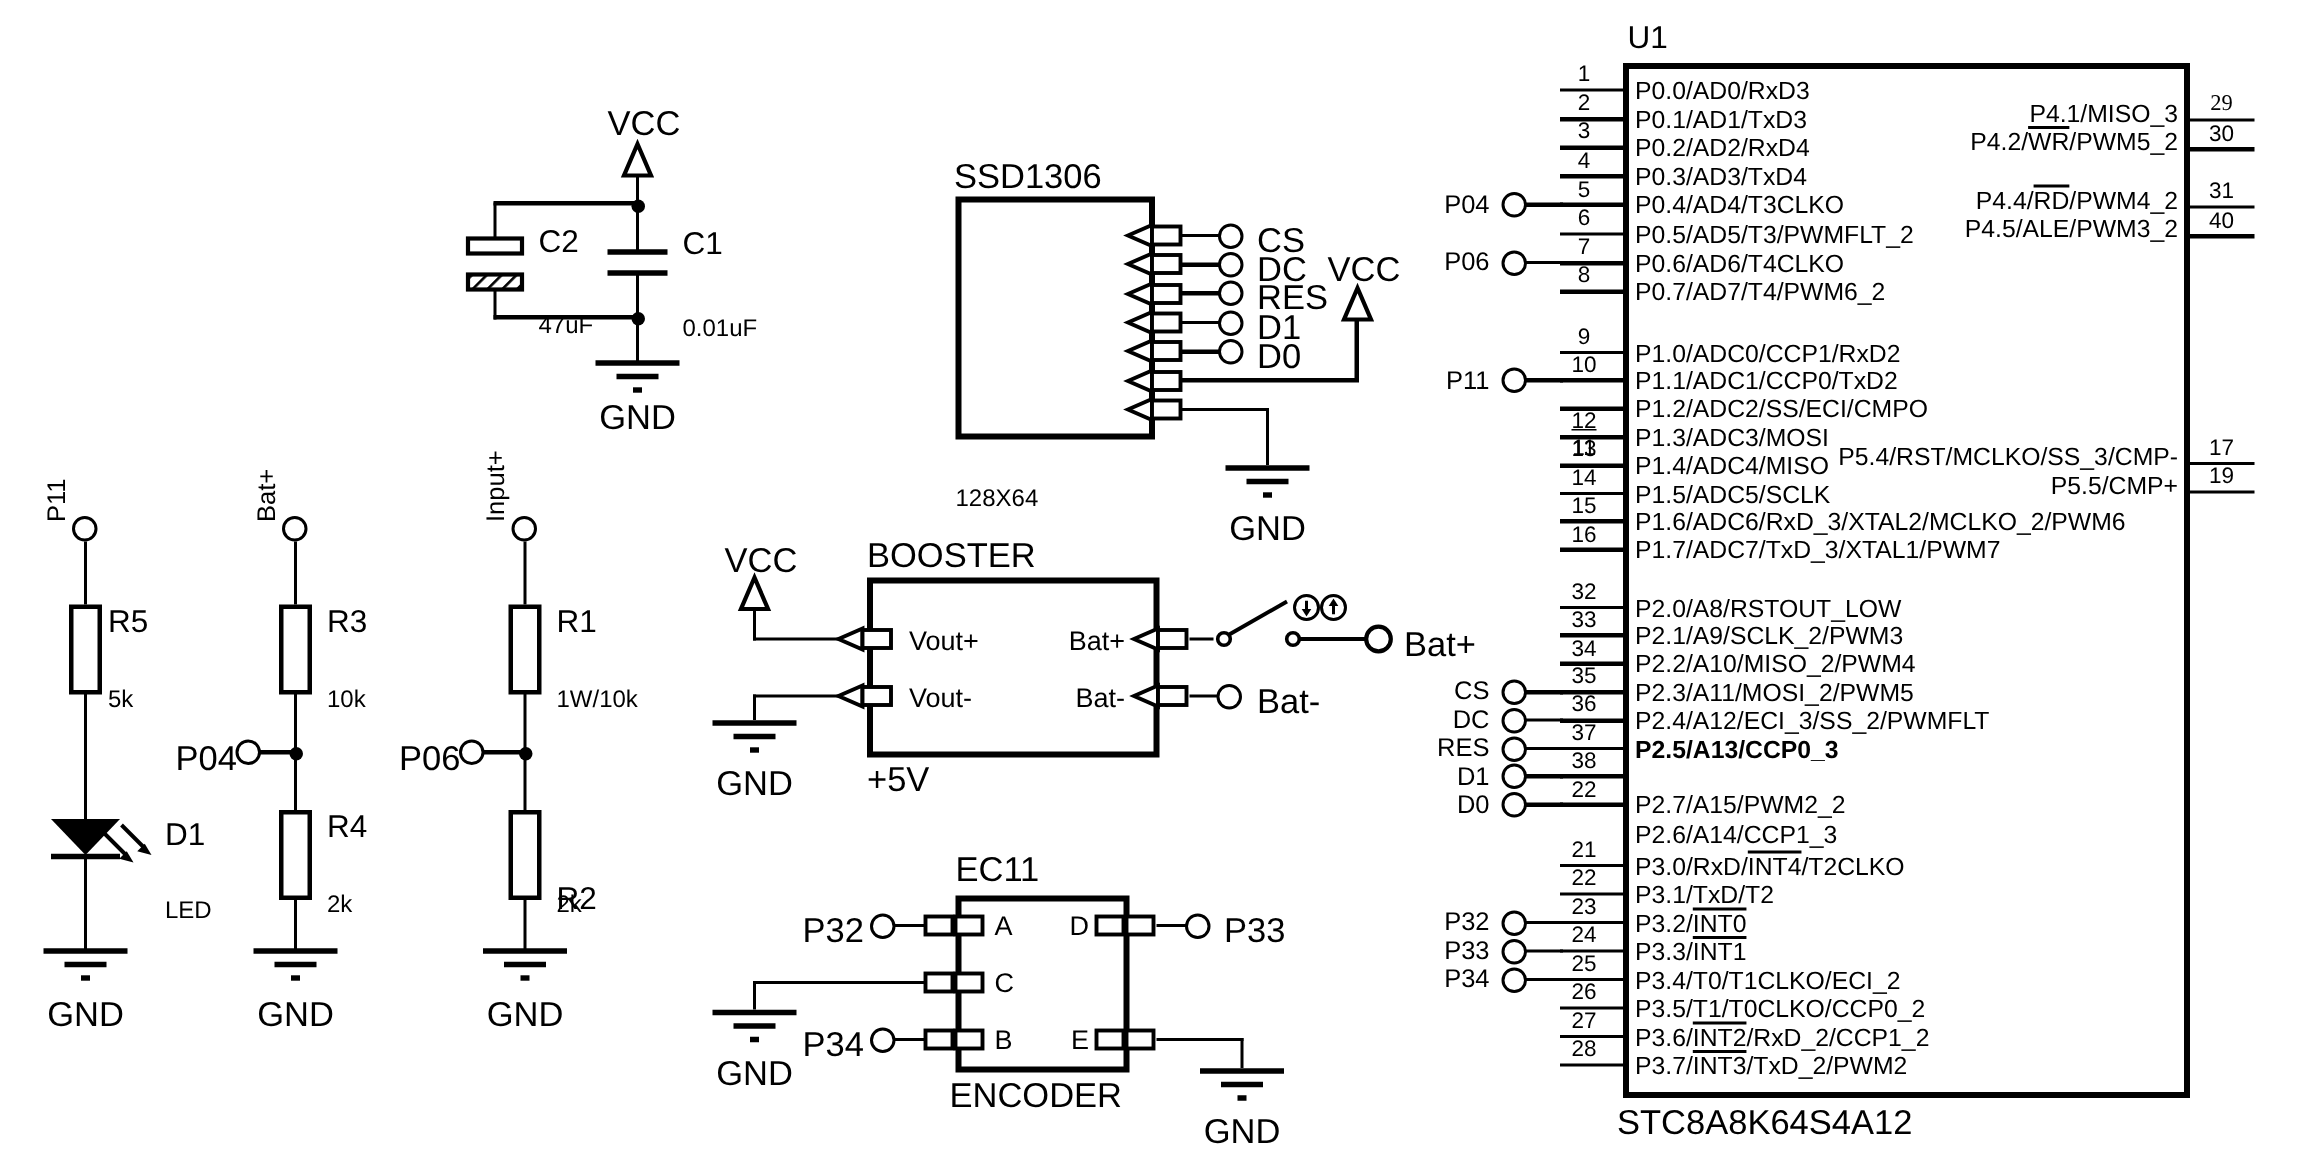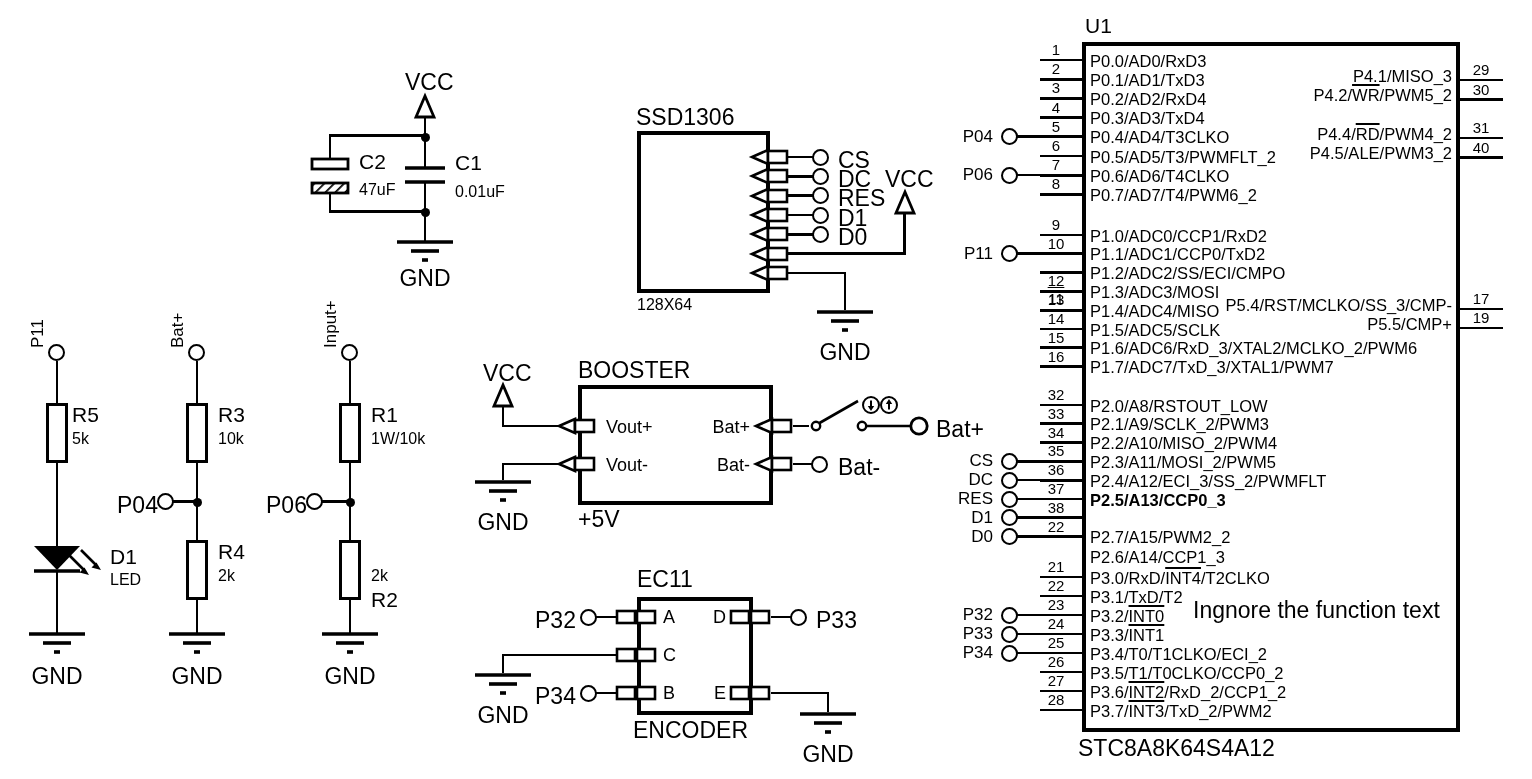--- a/index.html
+++ b/index.html
@@ -3,21 +3,21 @@
 <meta charset="utf-8">
 <style>
   html,body { margin:0; padding:0; background:#ffffff; }
   #canvas {
     position:relative; width:1532px; height:779px; background:#ffffff;
     font-family:"Liberation Sans", sans-serif; color:#000; overflow:hidden;
   }
   .wh { position:absolute; height:2.6px; background:#000; }
   .wv { position:absolute; width:2.6px; background:#000; }
   .lbl { position:absolute; white-space:nowrap; line-height:1.12; }
-  .t16 { font-size:16px; }
+  .t16 { font-size:16px;margin-top:28px; }
   .t17 { font-size:23px; }
   .t18 { font-size:18px; }
   .t21 { font-size:21px; }
   .t23 { font-size:23px; }
   .ctr { text-align:center; }
   .rgt { text-align:right; }
   .vlab { position:absolute; transform:rotate(-90deg); transform-origin:0 100%;
           white-space:nowrap; font-size:17px; line-height:17px; height:17px; }
   .term { position:absolute; width:17px; height:17px; border:2.8px solid #000;
           border-radius:50%; background:#fff; box-sizing:border-box; }
@@ -330,21 +330,20 @@
   <div class="wv" style="left:826.7px;top:692px;height:20px;"></div>
   <svg class="gnd" style="left:799px;top:712px;" width="58" height="24" viewBox="0 0 58 24">
       <line x1="1" y1="2" x2="57" y2="2"></line>
       <line x1="15" y1="11" x2="43" y2="11"></line>
       <line x1="26" y1="20" x2="32" y2="20"></line>
     </svg>
   <div class="lbl t17 ctr" style="left:802px;top:742px;width:52px;">GND</div>
 
   <div class="lbl t21" style="left:1085px;top:14px;">U1</div>
   <div class="chipbox" style="left:1082px;top:42px;width:378px;height:690px;"></div>
-  <div class="lbl t23" style="left:1193px;top:598px;">Ingnore the function text</div>
   <div class="lbl t17" style="left:1078px;top:736px;">STC8A8K64S4A12</div>
   <div id="u1-pins-layer">
       <div class="wh" style="left: 1040px; top: 58.6px; width: 42px; height: 2.8px;"></div>
       <div class="pnum" style="left: 1041px; top: 41px; width: 30px;">1</div>
       <div class="plabel" style="left: 1090px; top: 52.5px;">P0.0/AD0/RxD3</div>
       <div class="wh" style="left: 1040px; top: 77.8px; width: 42px; height: 2.8px;"></div>
       <div class="pnum" style="left: 1041px; top: 60.2px; width: 30px;">2</div>
       <div class="plabel" style="left: 1090px; top: 71.7px;">P0.1/AD1/TxD3</div>
       <div class="wh" style="left: 1040px; top: 97px; width: 42px; height: 2.8px;"></div>
       <div class="pnum" style="left: 1041px; top: 79.4px; width: 30px;">3</div>
@@ -463,21 +462,21 @@
       <div class="wh" style="left: 1040px; top: 670.6px; width: 42px; height: 2.8px;"></div>
       <div class="pnum" style="left: 1041px; top: 653px; width: 30px;">26</div>
       <div class="plabel" style="left: 1090px; top: 664.5px;">P3.5/T1/T0CLKO/CCP0_2</div>
       <div class="wh" style="left: 1040px; top: 689.6px; width: 42px; height: 2.8px;"></div>
       <div class="pnum" style="left: 1041px; top: 672px; width: 30px;">27</div>
       <div class="plabel" style="left: 1090px; top: 683.5px;">P3.6/<span class="ov">INT2</span>/RxD_2/CCP1_2</div>
       <div class="wh" style="left: 1040px; top: 708.6px; width: 42px; height: 2.8px;"></div>
       <div class="pnum" style="left: 1041px; top: 691px; width: 30px;">28</div>
       <div class="plabel" style="left: 1090px; top: 702.5px;">P3.7/<span class="ov">INT3</span>/TxD_2/PWM2</div>
       <div class="wh" style="left: 1458px; top: 78.6px; width: 45px; height: 2.8px;"></div>
-      <div class="pnum" style="left: 1465px; top: 61px; width: 32px;">29</div>
+      <div class="pnum" style="left: 1465px; top: 61px; width: 32px; font-family: Liberation Serif, serif;">29</div>
       <div class="plabel pright" style="left: 1152px; top: 67.5px; width: 300px;">P4.1/MISO_3</div>
       <div class="wh" style="left: 1458px; top: 98.1px; width: 45px; height: 2.8px;"></div>
       <div class="pnum" style="left: 1465px; top: 80.5px; width: 32px;">30</div>
       <div class="plabel pright" style="left: 1152px; top: 87px; width: 300px;">P4.2/<span class="ov">WR</span>/PWM5_2</div>
       <div class="wh" style="left: 1458px; top: 136.6px; width: 45px; height: 2.8px;"></div>
       <div class="pnum" style="left: 1465px; top: 119px; width: 32px;">31</div>
       <div class="plabel pright" style="left: 1152px; top: 125.5px; width: 300px;">P4.4/<span class="ov">RD</span>/PWM4_2</div>
       <div class="wh" style="left: 1458px; top: 156.1px; width: 45px; height: 2.8px;"></div>
       <div class="pnum" style="left: 1465px; top: 138.5px; width: 32px;">40</div>
       <div class="plabel pright" style="left: 1152px; top: 145px; width: 300px;">P4.5/ALE/PWM3_2</div>

